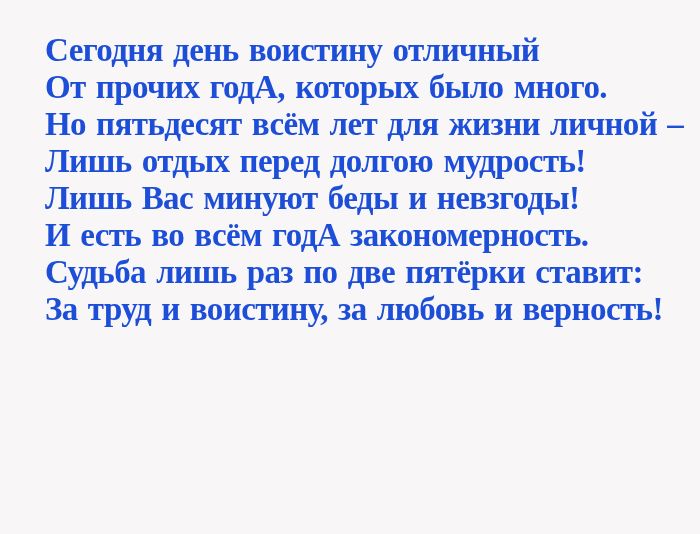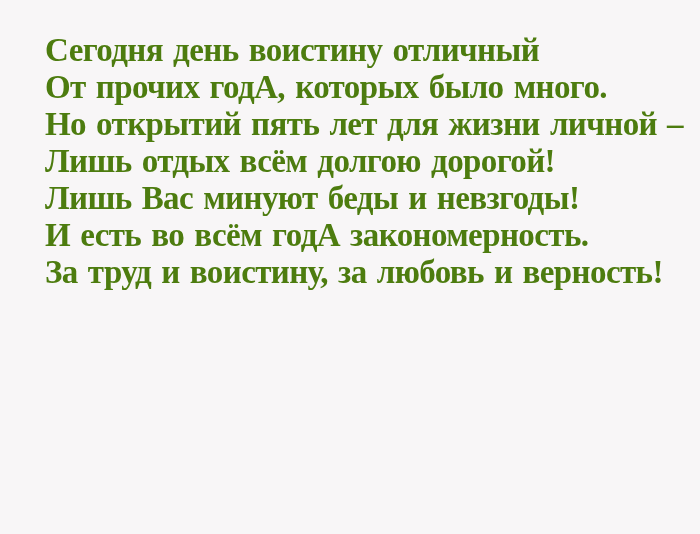--- a/index.html
+++ b/index.html
@@ -13,30 +13,31 @@
     background: #f8f6f7;
     font-family: "Liberation Serif", "DejaVu Serif", serif;
   }
   .poem {
     padding: 32px 18px 0 45px;
   }
   .poem-line {
     font-weight: bold;
     font-size: 33px;
     line-height: 37px;
-    color: #4d7c0f;
+    color: #1d4ed8;
     letter-spacing: -0.6px;
     word-spacing: 2.5px;
     white-space: nowrap;
   }
 </style>
 </head>
 <body>
 
 <div class="poem">
   <div class="poem-line">Сегодня день воистину отличный</div>
   <div class="poem-line">От прочих годА, которых было много.</div>
-  <div class="poem-line">Но открытий пять лет для жизни личной –</div>
-  <div class="poem-line">Лишь отдых всём долгою дорогой!</div>
+  <div class="poem-line">Но пятьдесят всём лет для жизни личной –</div>
+  <div class="poem-line">Лишь отдых перед долгою мудрость!</div>
   <div class="poem-line">Лишь Вас минуют беды и невзгоды!</div>
   <div class="poem-line">И есть во всём годА закономерность.</div>
+  <div class="poem-line">Судьба лишь раз по две пятёрки ставит:</div>
   <div class="poem-line">За труд и воистину, за любовь и верность!</div>
 </div>
 
 </body></html>

